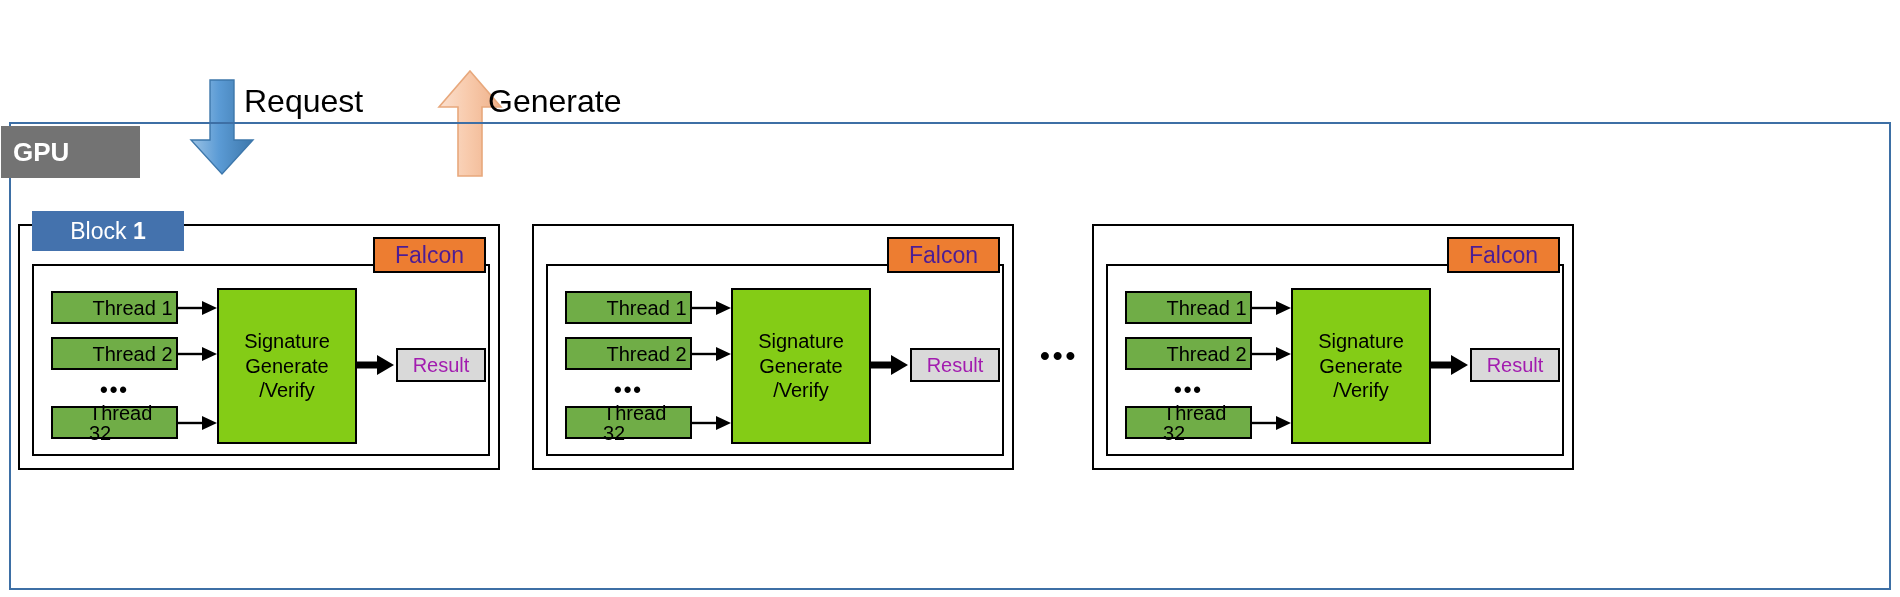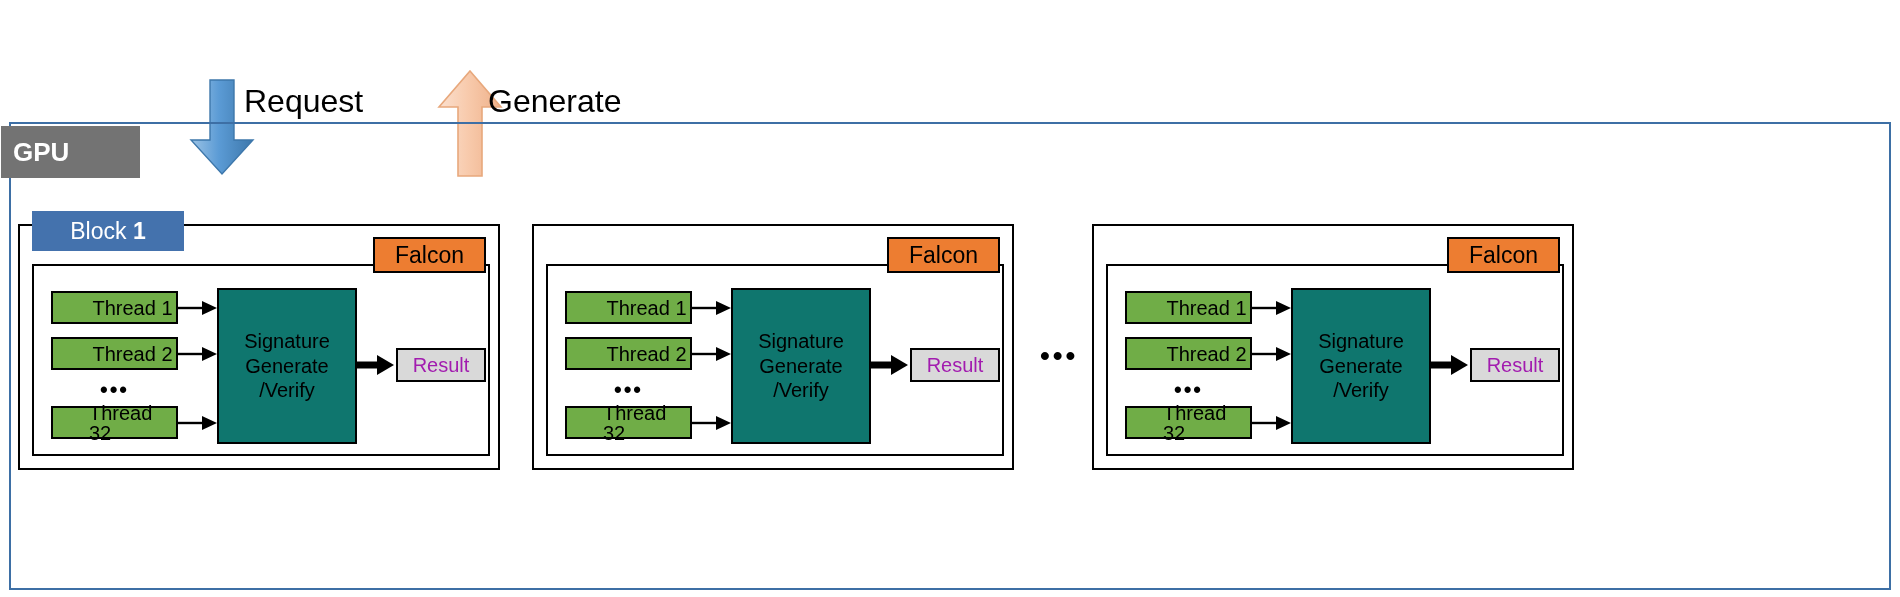--- a/index.html
+++ b/index.html
@@ -110,21 +110,21 @@
     position:absolute;
     top:26px;
     width:113px; height:36px;
     background:#ed7d31;
     border:2.5px solid #000000;
     box-sizing:border-box;
     display:flex; align-items:center; justify-content:center;
     z-index:5;
   }
   .falcon-tag .txt{
-    color:#000000;
+    color:#4c1d95;
     font-size:23px;
     line-height:1;
   }
 
   
   .thread{
     position:absolute;
     width:127px; height:33px;
     background:#70ad47;
     border:2.5px solid #000000;
@@ -144,21 +144,21 @@
     color:#000000;
     line-height:1;
     font-weight:bold;
     letter-spacing:2px;
   }
 
   
   .core{
     position:absolute;
     width:140px; height:156px;
-    background:#0f766e;
+    background:#84cc16;
     border:2.5px solid #000000;
     box-sizing:border-box;
     display:flex; flex-direction:column;
     align-items:center; justify-content:center;
     text-align:center;
   }
   .core .line{
     color:#000000;
     font-size:20px;
     line-height:1.22;

